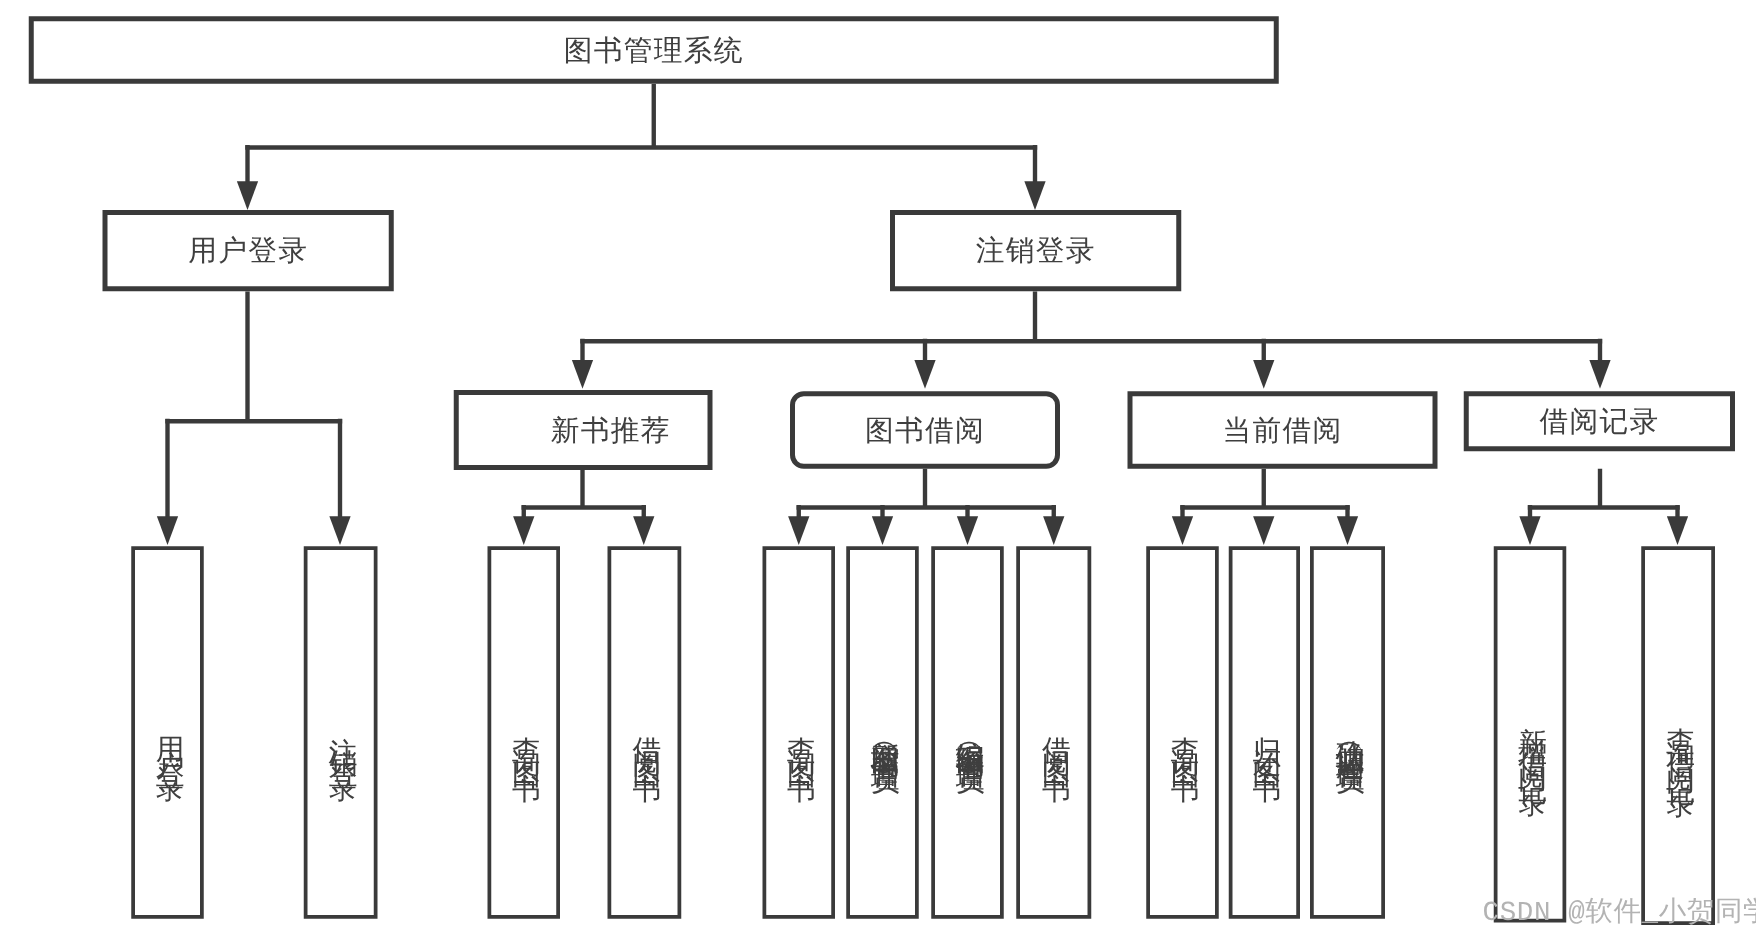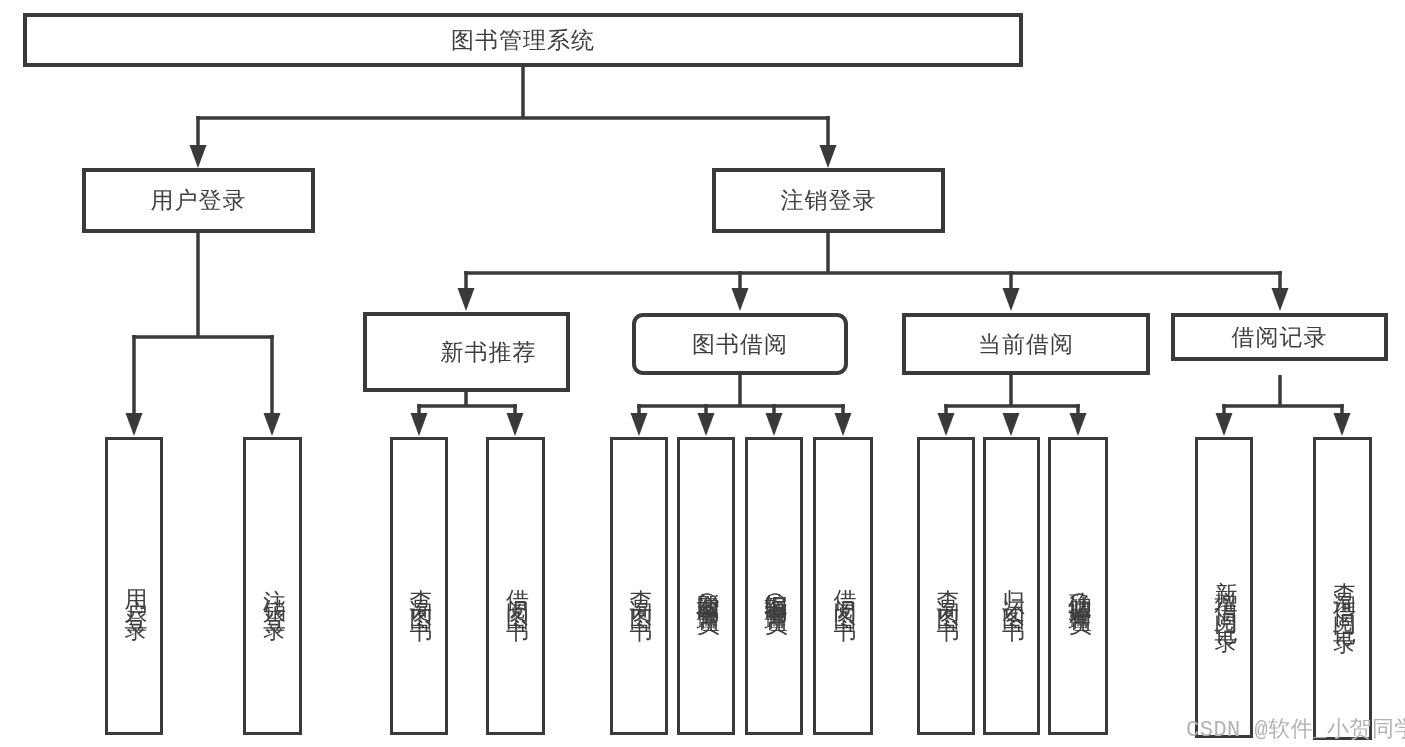--- a/index.html
+++ b/index.html
@@ -28,21 +28,21 @@
     justify-content: center;
     z-index: 2;
     font-size: 23px;
     letter-spacing: 1px;
     white-space: nowrap;
   }
   
   .root   { left: 23px;   top: 13px;  width: 1000px; height: 54px; }
   .n-login   { left: 82px;  top: 168px; width: 233px; height: 65px; }
   .n-mgmt    { left: 712px; top: 168px; width: 233px; height: 65px; }
-  .n-newbook { left: 363px;  top: 312px; width: 207px; height: 80px; padding-left: 44px; }
+  .n-newbook { left: 363px;  top: 312px; width: 207px; height: 64px; padding-left: 44px; }
   .n-borrow  { left: 632px;  top: 313px; width: 216px; height: 62px; border-radius: 11px; }
   .n-current { left: 902px;  top: 313px; width: 248px; height: 62px; }
   .n-record  { left: 1171px; top: 313px; width: 217px; height: 48px; }
   
   .v {
     top: 437px;
     height: 298px;
     border-width: 3px;
     writing-mode: vertical-rl;
     text-orientation: mixed;

